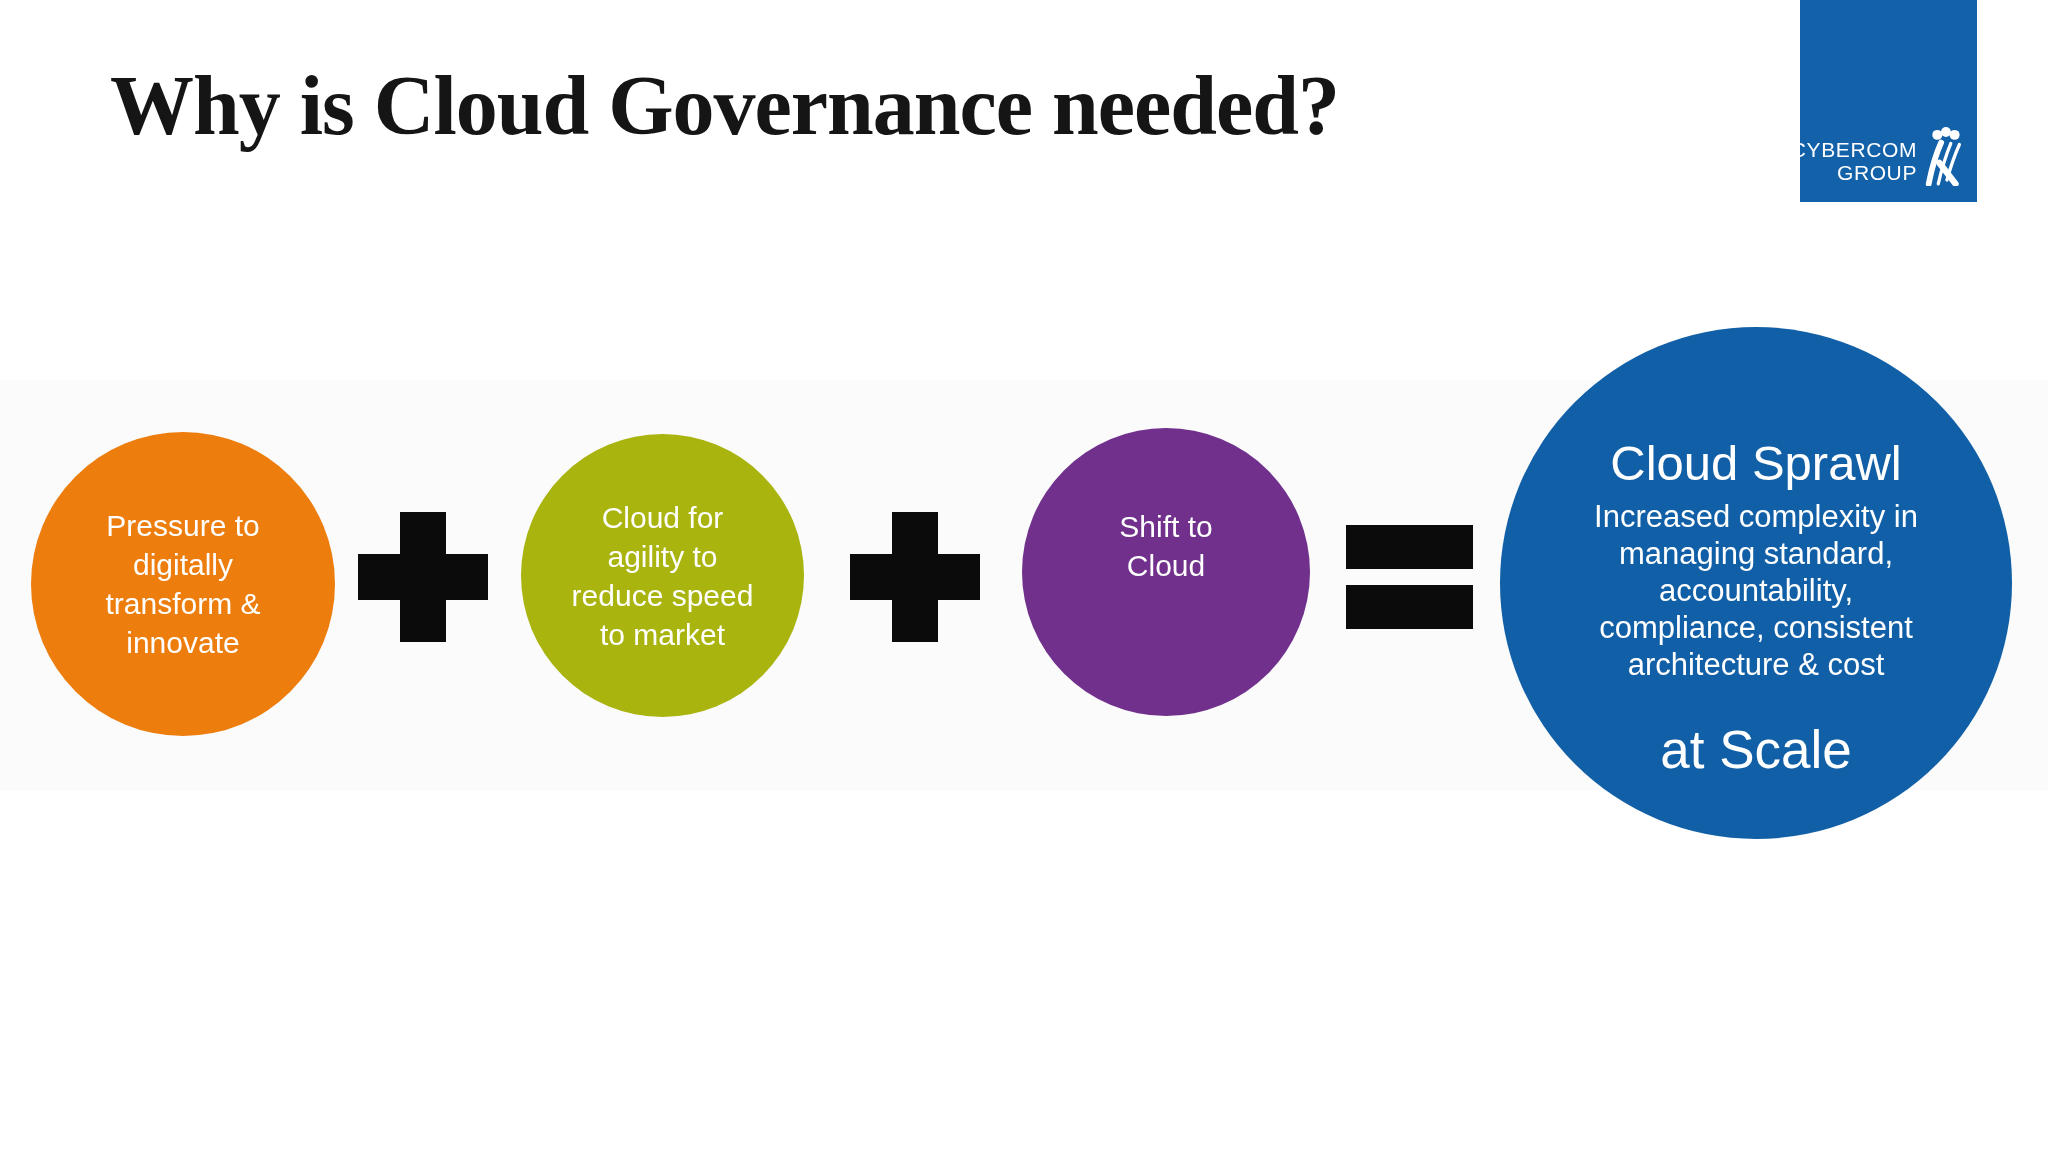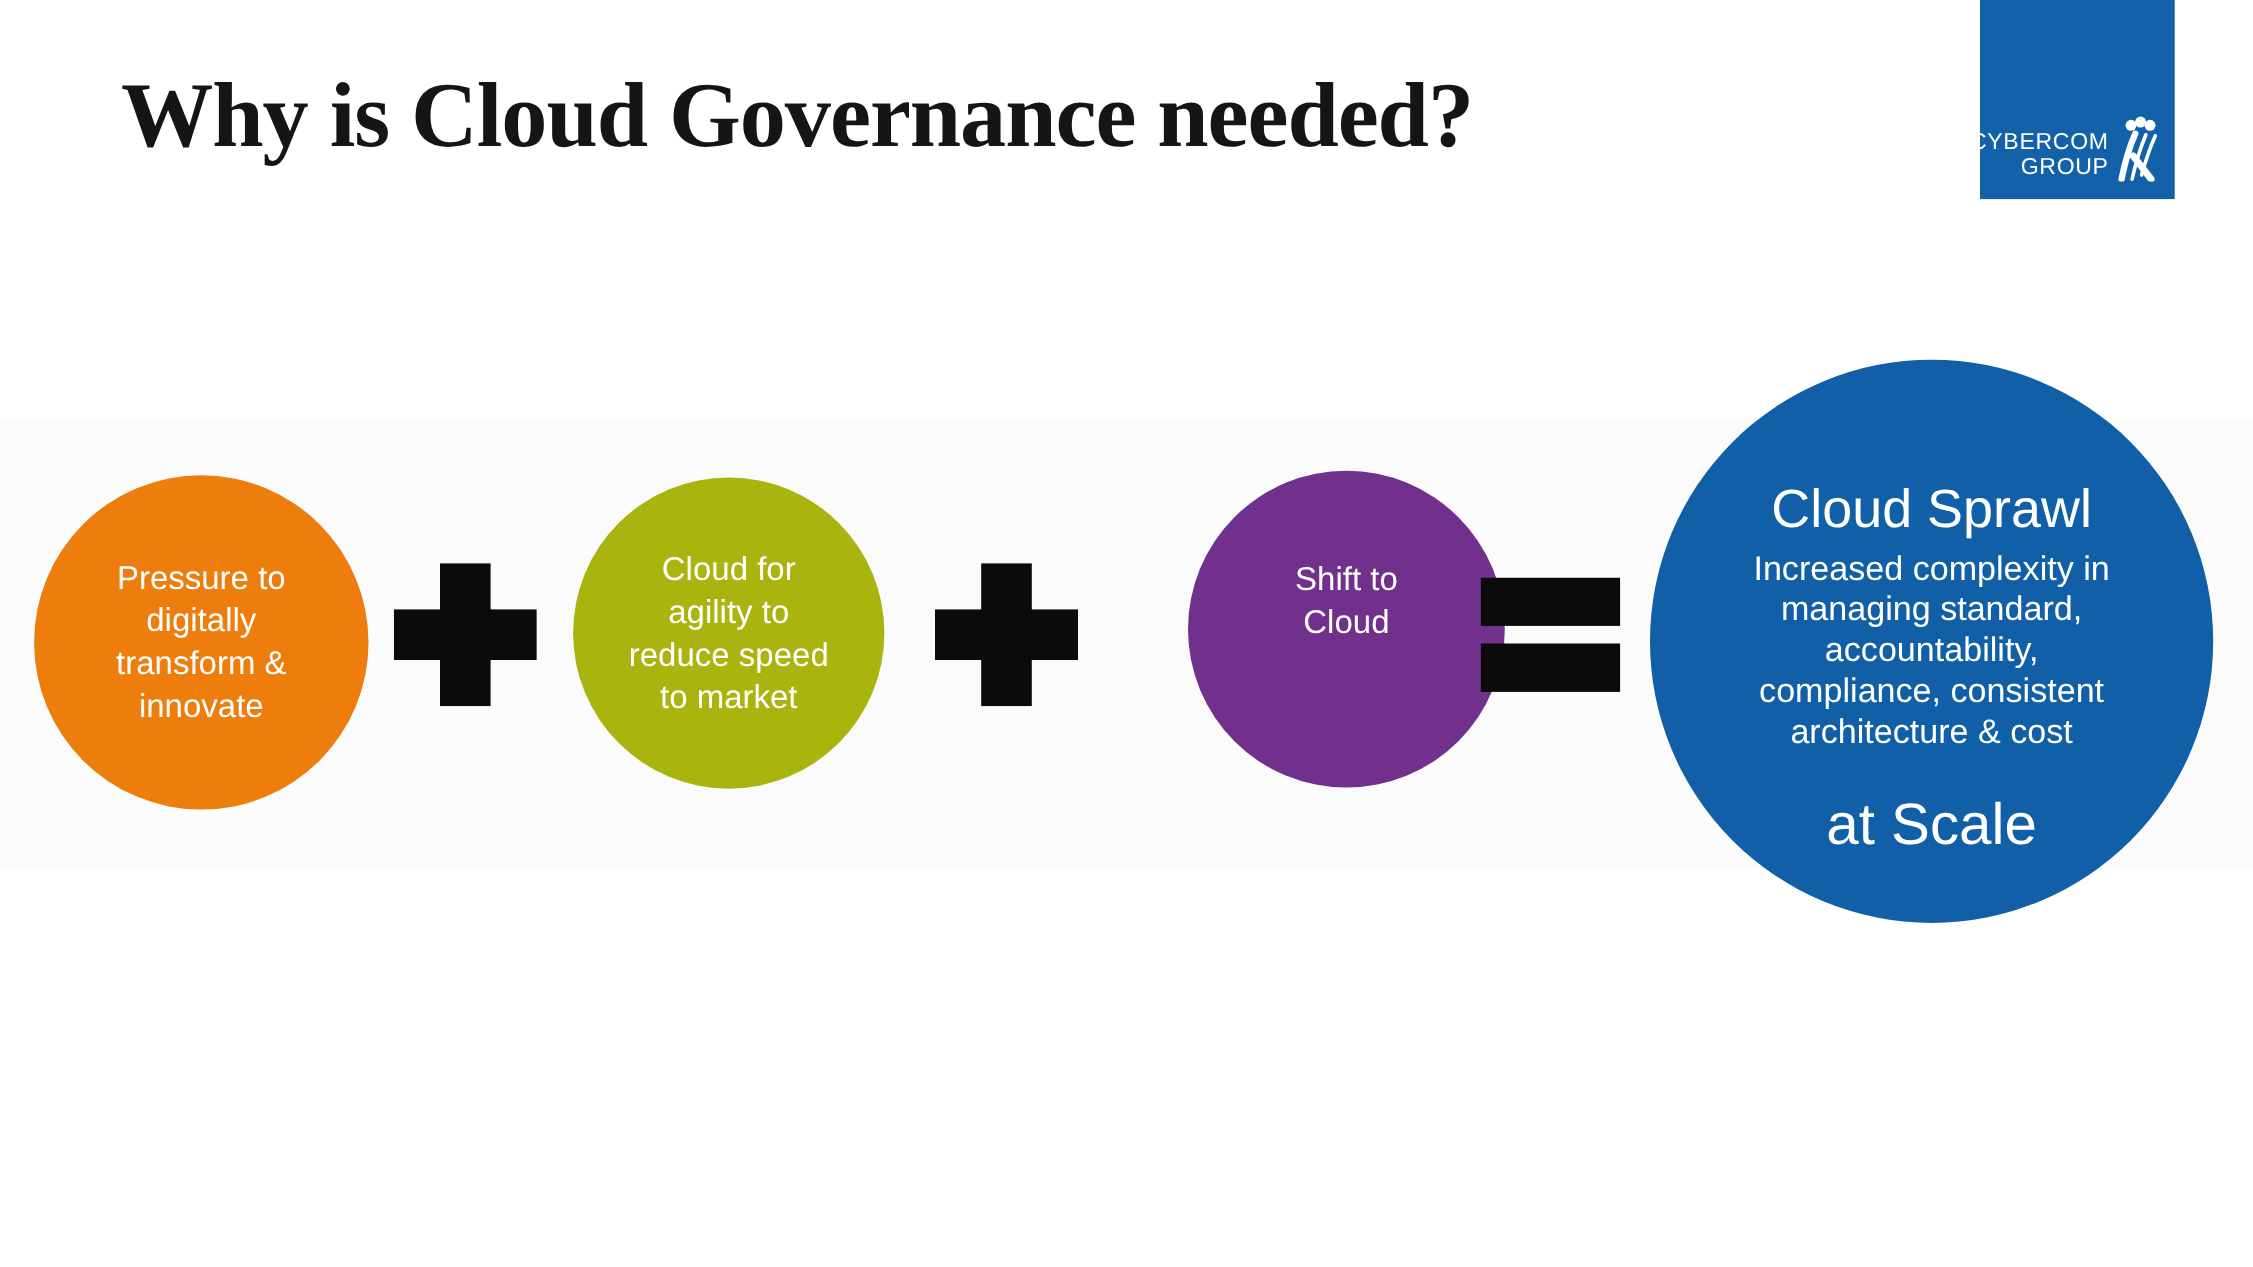--- a/index.html
+++ b/index.html
@@ -11,38 +11,38 @@
   .slide { position:relative; width:2048px; height:1152px; background:linear-gradient(#ffffff 0 380px, #fbfbfc 381px 790px, #ffffff 791px); }
 
   .title {
     position:absolute; left:110px; top:40px;
     font-family:"Liberation Serif", serif;
     font-weight:700; font-size:84px; letter-spacing:-1px;
     white-space:nowrap;
   }
 
   
-  .logo { position:absolute; left:1800px; top:0; width:177px; height:181px; }
+  .logo { position:absolute; left:1800px; top:0; width:177px; height:202px; }
   .logo-text {
     position:absolute; right:60px; bottom:18px;
     text-align:right; color:#ffffff;
     font-size:21px; line-height:23px; letter-spacing:0.6px; font-weight:400;
   }
   .logo-text span { display:block; }
   .logo-icon { position:absolute; right:8px; bottom:16px; width:48px; height:60px; }
 
   
   .circle {
     position:absolute; border-radius:50%;
     display:flex; align-items:center; justify-content:center;
     text-align:center; color:#ffffff;
   }
   .c-orange { left:31px;  top:432px; width:304px; height:304px; }
   .c-green  { left:521px; top:434px; width:283px; height:283px; }
-  .c-purple { left:1080px;top:428px; width:288px; height:288px; }
+  .c-purple { left:1022px;top:428px; width:288px; height:288px; }
   .c-blue   { left:1500px;top:327px; width:512px; height:512px; align-items:flex-start; }
 
   .term-text { font-size:30px; line-height:39px; font-weight:400; }
   .term-text span { display:block; }
   .c-purple .term-text { transform:translateY(-26px); }
 
   .result-content { padding-top:86px; display:flex; flex-direction:column; align-items:center; width:100%; }
   .result-title { font-size:49px; line-height:54px;margin-top:23px; }
   .result-body { font-size:31px; line-height:37px; margin-top:8px; }
   .result-body span { display:block; }

